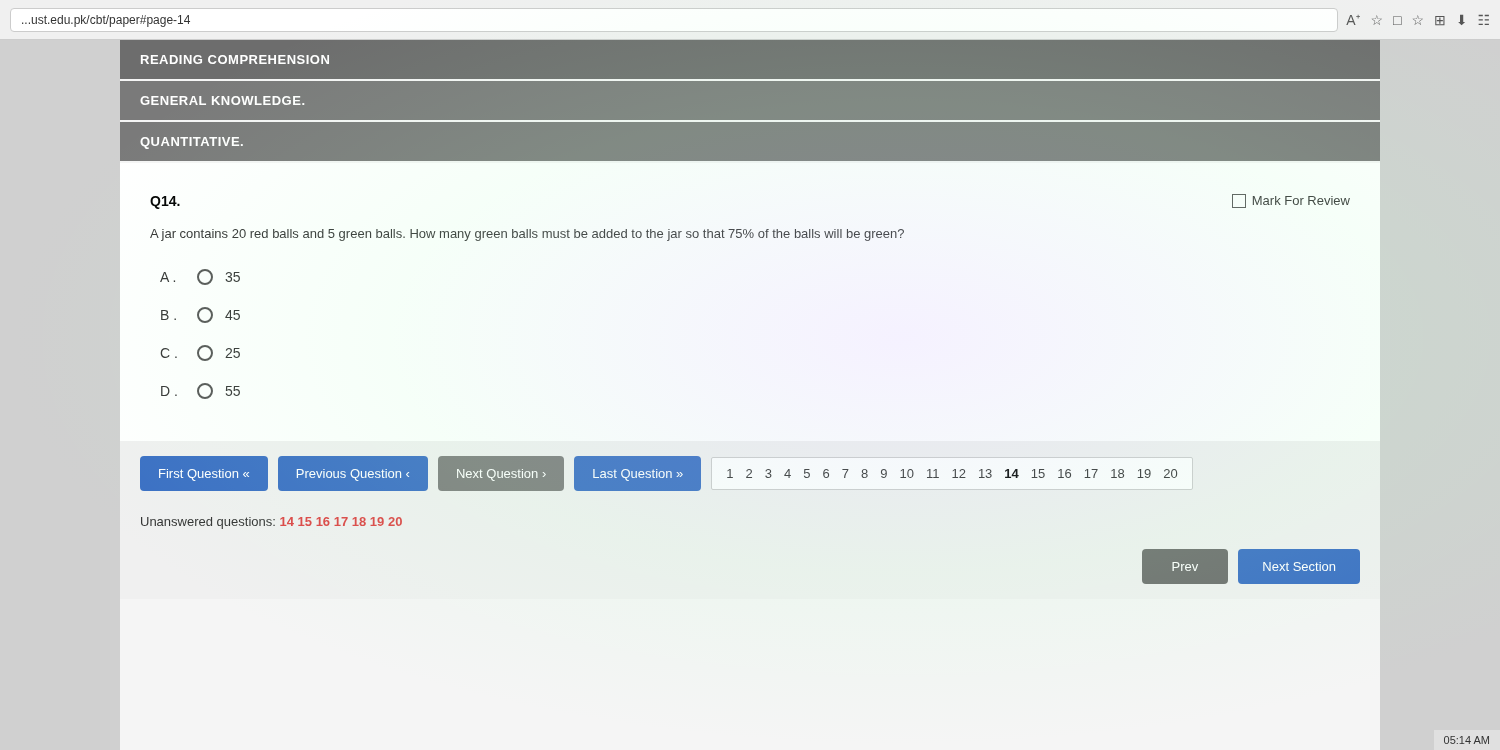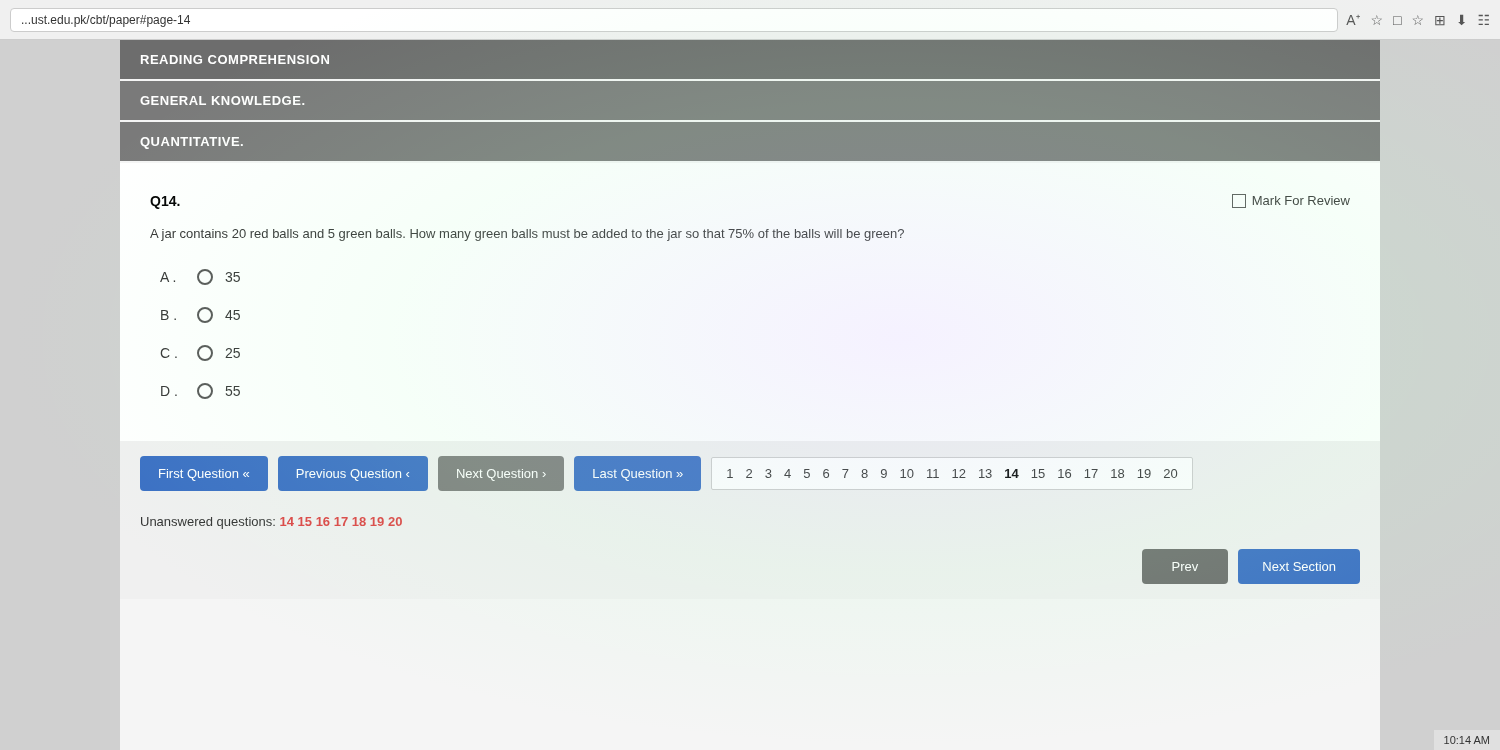--- a/index.html
+++ b/index.html
@@ -345,14 +345,14 @@
   <div class="bottom-actions">
     <button class="btn-prev">Prev</button>
     <button class="btn-next-section">Next Section</button>
   </div>
 
 </div>
 
 <div class="rainbow-overlay"></div>
 
 <div class="status-bar">
-  <span>10:14 AM</span>
+  <span>05:14 AM</span>
 </div>
 
 </body></html>

